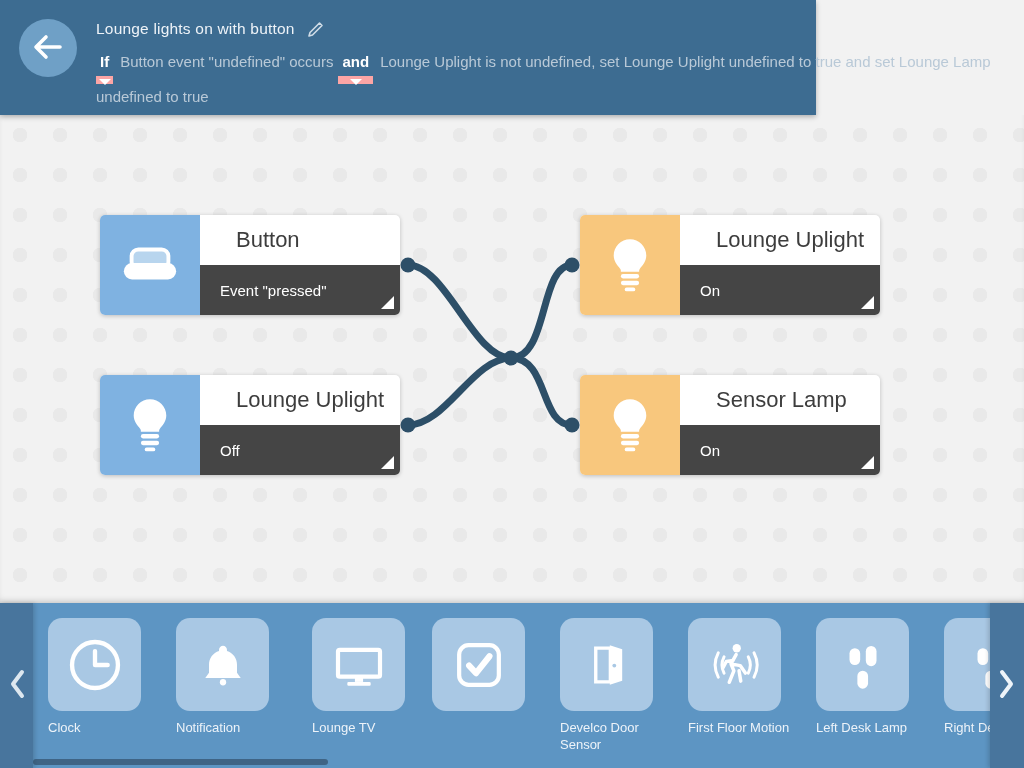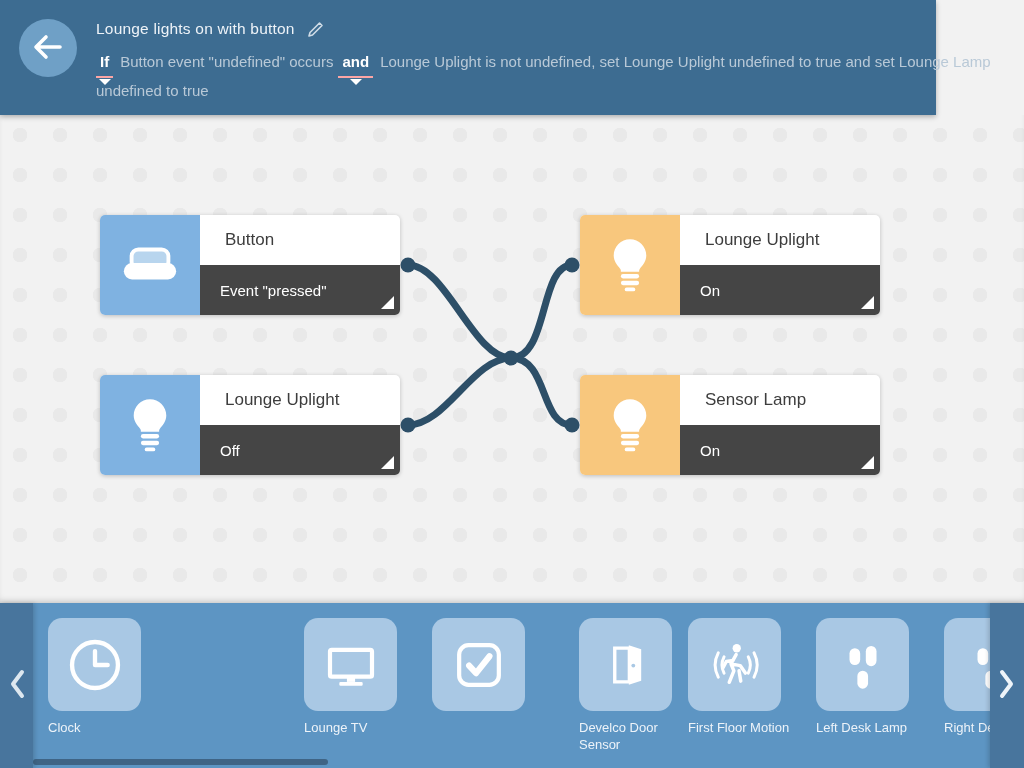--- a/index.html
+++ b/index.html
@@ -1,51 +1,51 @@
 <!DOCTYPE html>
 <html><head>
 <meta charset="utf-8">
 <style>
   * { margin:0; padding:0; box-sizing:border-box; }
   html,body { width:1024px; height:768px; overflow:hidden; }
   body { font-family:"Liberation Sans", sans-serif; }
   #page { position:relative; width:1024px; height:768px; overflow:hidden; background:#f2f2f2; }
 
   
-  .header { position:absolute; left:0; top:0; width:936px; height:115px;
+  .header { position:absolute; left:0; top:0; width:816px; height:115px;
             background:#3d6c91; z-index:30; box-shadow:0 2px 5px rgba(0,0,0,.28); }
   .back-btn { position:absolute; left:19px; top:19px; width:58px; height:58px;
               border-radius:50%; background:#6fa0c6; border:none; cursor:pointer;
               display:flex; align-items:center; justify-content:center; }
   .hdr-text { position:absolute; left:96px; top:20px; width:912px; }
   .title-row { display:flex; align-items:center; gap:12px; }
   .page-title { color:#eef3f8; font-size:15.5px; letter-spacing:.2px; }
   .edit-ic { display:inline-flex; cursor:pointer; }
   .rule { margin-top:11px; color:#b9c9d7; font-size:15px; line-height:26px; max-width:908px; }
   .rule-part { margin-right:5px; }
   .rule-kw { position:relative; display:inline-block; color:#ffffff; font-weight:700;
-             border-bottom:2px solid #fca5a5; padding:0 4px 1px; margin-right:7px; cursor:pointer; }
+             border-bottom:8px solid #fca5a5; padding:0 4px 1px; margin-right:7px; cursor:pointer; }
   .rule-kw::after { content:""; position:absolute; left:50%; bottom:-9px; transform:translateX(-50%);
                     border:6px solid transparent; border-top-color:#ffffff; border-bottom-width:0; }
 
   
   .canvas { position:absolute; left:0; top:115px; width:1024px; height:488px;
             background-color:#f2f2f2;
             background-image:radial-gradient(circle, #e9e9e9 7px, transparent 7.5px);
             background-size:40px 40px; background-position:0 0;
             box-shadow:inset 0 -5px 7px -4px rgba(0,0,0,.22); }
 
   .node { position:absolute; width:300px; height:100px; display:flex;
           border-radius:5px; overflow:hidden; background:#ffffff;
           box-shadow:0 1px 4px rgba(0,0,0,.22); cursor:grab; }
   .node-icon { width:100px; height:100px; flex:0 0 100px; display:flex;
                align-items:center; justify-content:center; }
   .node-body { flex:1; display:flex; flex-direction:column; }
-  .node-title { height:50px; display:flex; align-items:center; padding-left:25px;
-                color:#3d3d3d; font-size:17px; }
+  .node-title { height:50px; display:flex; align-items:center; padding-left:36px;
+                color:#3d3d3d; font-size:22px; }
   .node-value { position:relative; height:50px; background:#454545; display:flex;
                 align-items:center; padding-left:20px; color:#ffffff; font-size:15px; cursor:pointer; }
   .corner-tri { position:absolute; right:6px; bottom:6px; width:0; height:0;
                 border-style:solid; border-width:0 0 13px 13px;
                 border-color:transparent transparent #ffffff transparent; }
 
   .wires { position:absolute; left:0; top:0; width:1024px; height:488px; pointer-events:none; }
   .wires circle { pointer-events:auto; cursor:pointer; }
 
   
@@ -177,39 +177,48 @@
     <div class="palette-items" id="palette-items">
         <div class="pal-item" style="left: 48px;">
     <div class="pal-tile">
             <svg width="58" height="58" viewBox="0 0 48 48">
               <circle cx="24" cy="24" r="19" fill="none" stroke="#fff" stroke-width="3.6"></circle>
               <path d="M24 12.5 V24 H34.5" fill="none" stroke="#fff" stroke-width="3.6" stroke-linecap="round" stroke-linejoin="round"></path>
             </svg>
           </div>
     <div class="pal-label">Clock</div>
   </div>
-        <div class="pal-item" style="left: 304px;">
+        <div class="pal-item" style="left: 176px;">
+    <div class="pal-tile">
+            <svg width="56" height="56" viewBox="0 0 48 48">
+              <path d="M24 7.5 c1.9 0 3.4 1.5 3.4 3.4 v1.2 c5.1 1.5 8.6 6.2 8.6 11.7 v6.8 l3.2 4.6 H8.8 L12 30.6 v-6.8 c0-5.5 3.5-10.2 8.6-11.7 v-1.2 c0-1.9 1.5-3.4 3.4-3.4 z" fill="#fff"></path>
+              <circle cx="24" cy="38.8" r="2.7" fill="#fff"></circle>
+            </svg>
+          </div>
+    <div class="pal-label">Notification</div>
+  </div>
+        <div class="pal-item" style="left: 312px;">
     <div class="pal-tile">
             <svg width="58" height="56" viewBox="0 0 48 48">
               <rect x="6" y="11" width="36" height="23" rx="1.5" fill="none" stroke="#fff" stroke-width="3.6"></rect>
               <rect x="20.5" y="34" width="7" height="4.5" fill="#fff"></rect>
               <rect x="14" y="38.5" width="20" height="3.2" rx="1" fill="#fff"></rect>
             </svg>
           </div>
     <div class="pal-label">Lounge TV</div>
   </div>
         <div class="pal-item" style="left: 432px;">
     <div class="pal-tile">
             <svg width="56" height="56" viewBox="0 0 48 48">
               <rect x="7" y="7" width="34" height="34" rx="8" fill="none" stroke="#fff" stroke-width="3.6"></rect>
               <path d="M15.5 24.5 L21.5 31 L33 16.5" fill="none" stroke="#fff" stroke-width="5.2" stroke-linecap="round" stroke-linejoin="round"></path>
             </svg>
           </div>
   </div>
-        <div class="pal-item" style="left: 560px; margin-left: 19px;">
+        <div class="pal-item" style="left: 560px;">
     <div class="pal-tile">
             <svg width="54" height="56" viewBox="0 0 48 48">
               <path d="M14 9 H27 V39 H14 Z" fill="none" stroke="#fff" stroke-width="3"></path>
               <path d="M26.5 6.5 L37.5 10 V38 L26.5 41.5 Z" fill="#fff"></path>
               <circle cx="30.5" cy="24.5" r="1.7" fill="#a9c8e4"></circle>
             </svg>
           </div>
     <div class="pal-label">Develco Door Sensor</div>
   </div>
         <div class="pal-item" style="left: 688px;">

